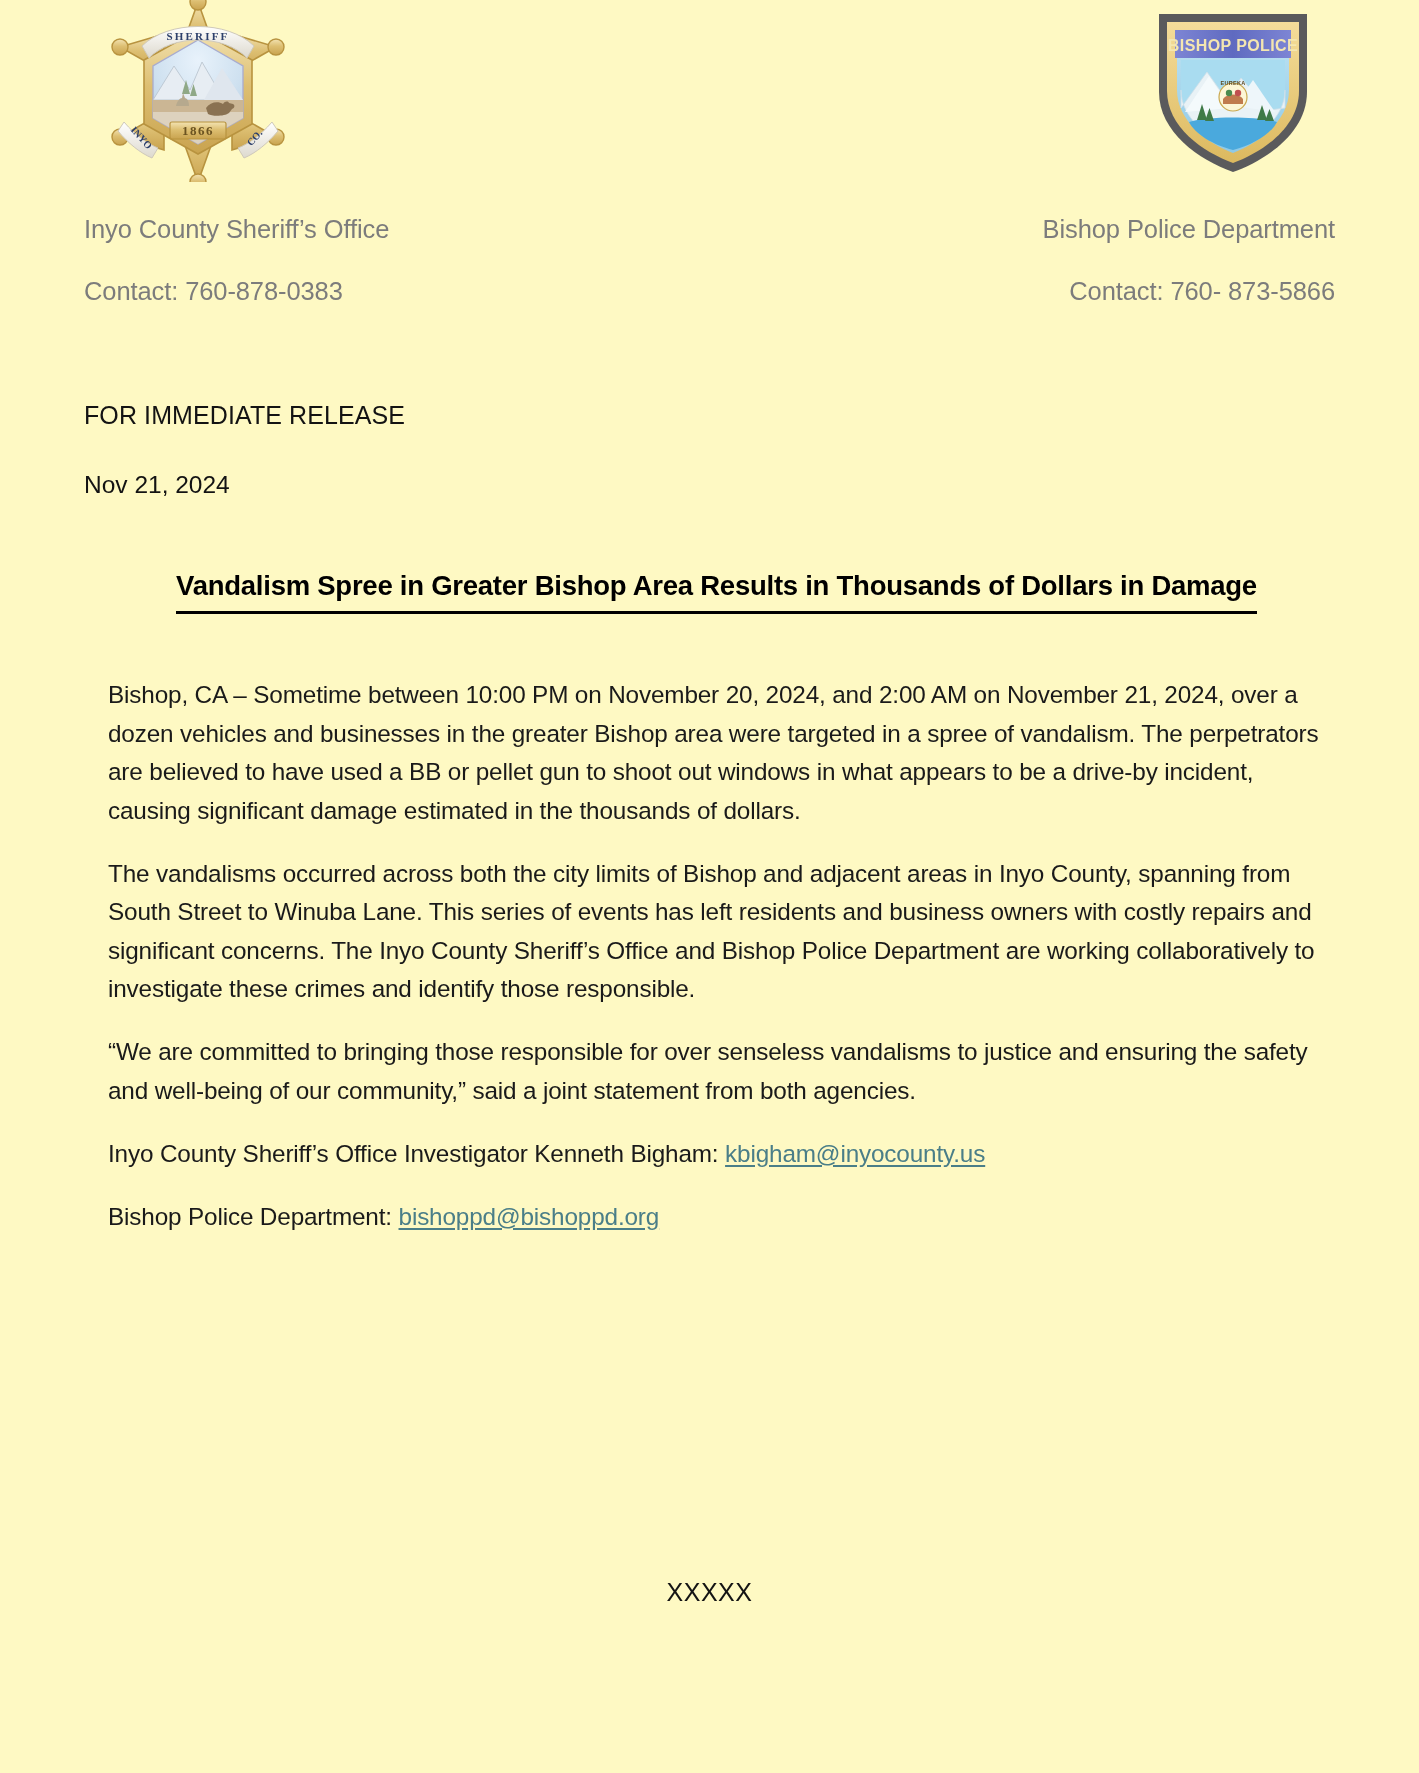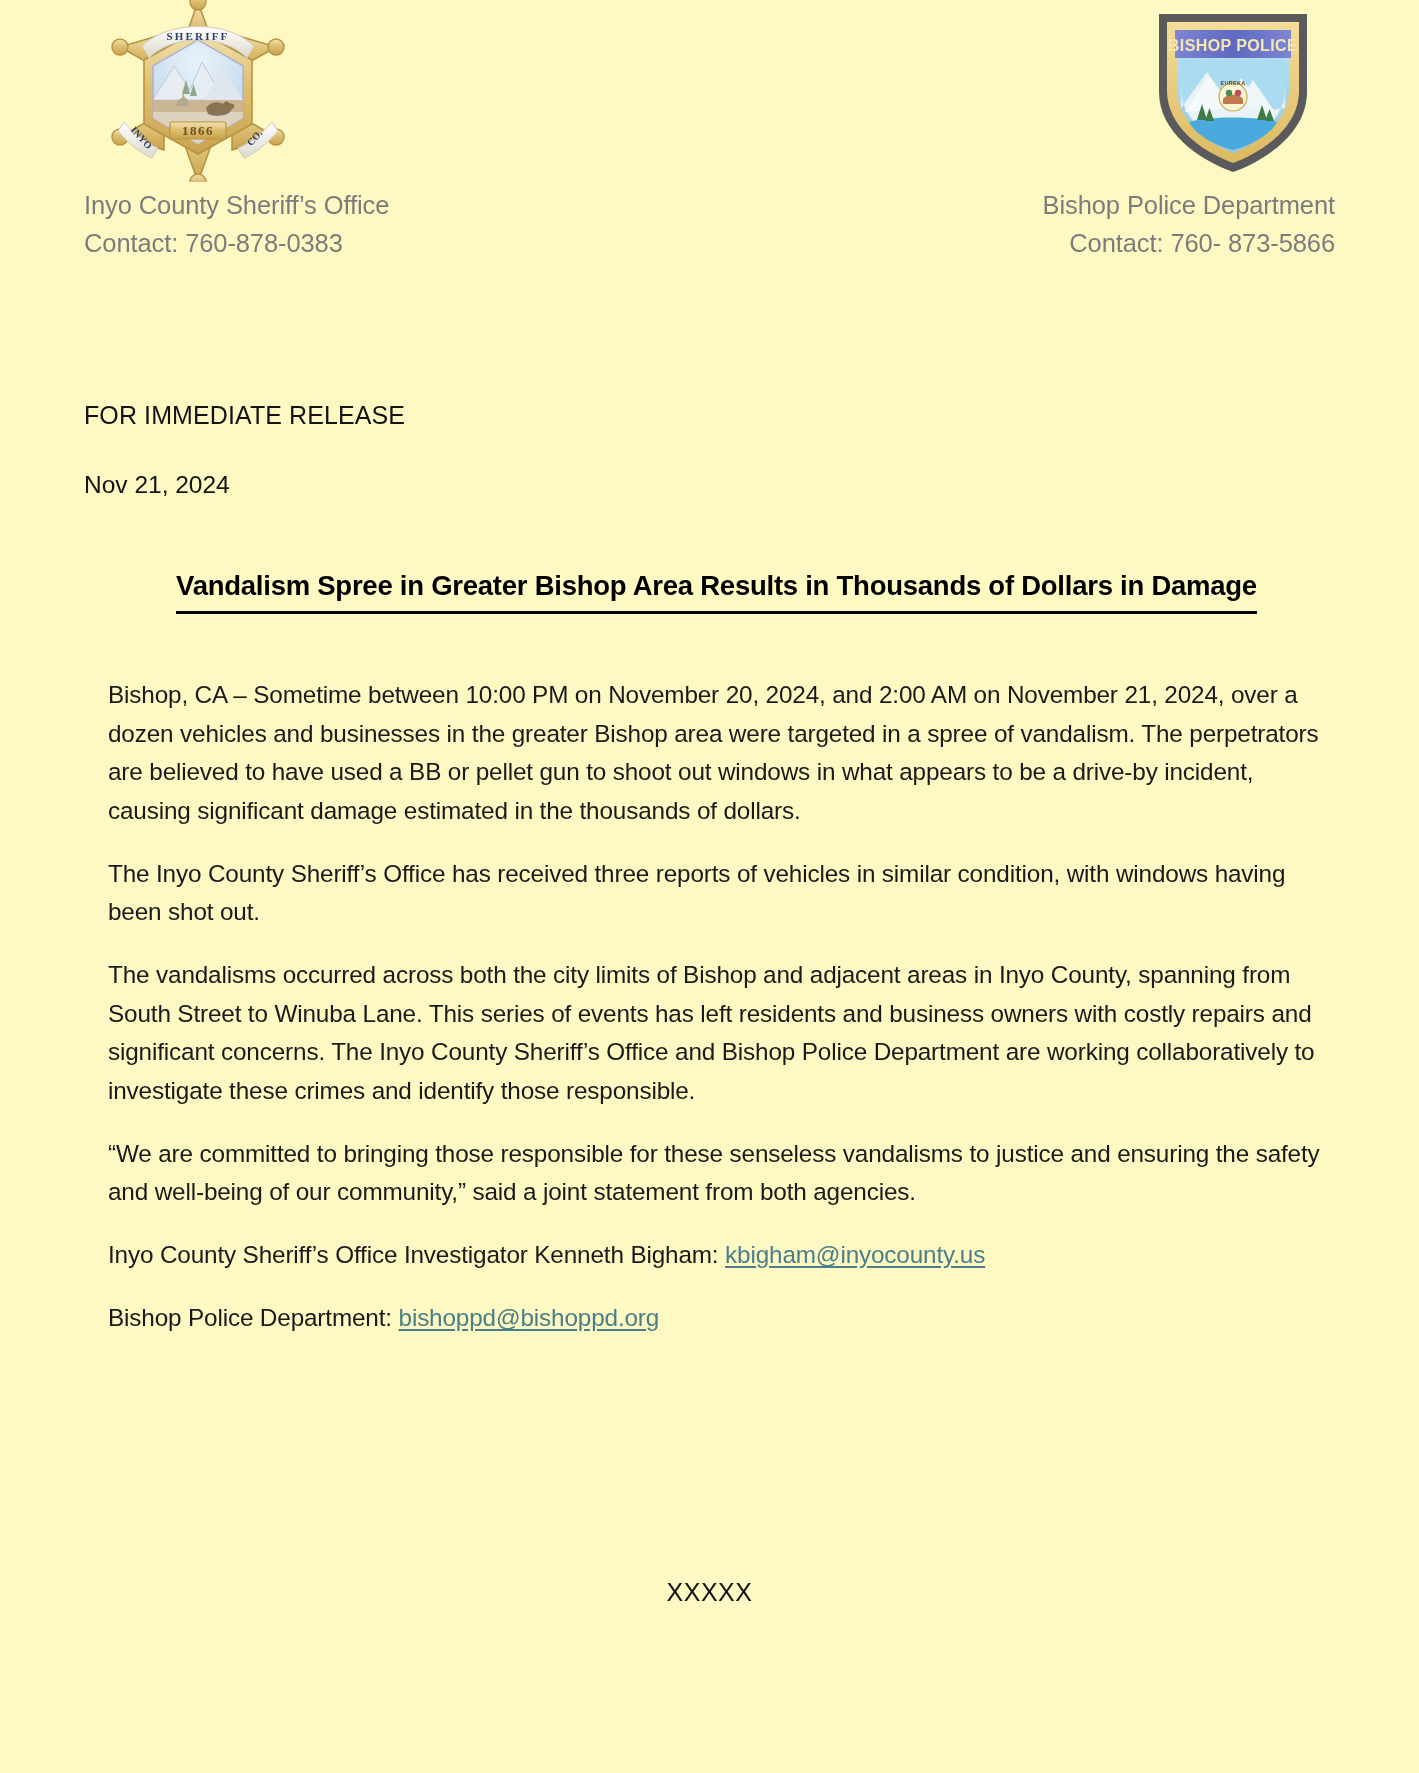--- a/index.html
+++ b/index.html
@@ -40,20 +40,21 @@
   .agency-left .logo-wrap  { justify-content: flex-start; padding-left: 22px; }
   .agency-right .logo-wrap { justify-content: flex-end;   padding-right: 14px; }
 
   .agency-name,
   .agency-contact {
     font-size: 25.5px;
     line-height: 38px;
     color: #7c7c7c;
     letter-spacing: -0.1px;
     white-space: nowrap;
+    margin-top: 24px;
   }
 
   
   .release-meta {
     position: absolute;
     left: 84px;
     top: 398px;
   }
   .release-flag {
     font-size: 25px;
@@ -265,22 +266,21 @@
     <div class="release-flag">FOR IMMEDIATE RELEASE</div>
     <div class="release-date">Nov 21, 2024</div>
   </div>
 
   <div class="headline">
     <span>Vandalism Spree in Greater Bishop Area Results in Thousands of Dollars in Damage</span>
   </div>
 
   <div class="body-copy">
     <p>Bishop, CA – Sometime between 10:00 PM on November 20, 2024, and 2:00 AM on November 21, 2024, over a dozen vehicles and businesses in the greater Bishop area were targeted in a spree of vandalism. The perpetrators are believed to have used a BB or pellet gun to shoot out windows in what appears to be a drive-by incident, causing significant damage estimated in the thousands of dollars.</p>
-    <p>The Inyo County Sheriff’s Office has received three reports of vehicles in similar condition, with windows having been shot out.</p>
     <p>The vandalisms occurred across both the city limits of Bishop and adjacent areas in Inyo County, spanning from South Street to Winuba Lane. This series of events has left residents and business owners with costly repairs and significant concerns. The Inyo County Sheriff’s Office and Bishop Police Department are working collaboratively to investigate these crimes and identify those responsible.</p>
-    <p>“We are committed to bringing those responsible for these senseless vandalisms to justice and ensuring the safety and well-being of our community,” said a joint statement from both agencies.</p>
+    <p>“We are committed to bringing those responsible for over senseless vandalisms to justice and ensuring the safety and well-being of our community,” said a joint statement from both agencies.</p>
     <p><span>Inyo County Sheriff’s Office Investigator Kenneth Bigham: </span><a class="maillink" href="#">kbigham@inyocounty.us</a></p>
     <p><span>Bishop Police Department: </span><a class="maillink" href="#">bishoppd@bishoppd.org</a></p>
   </div>
 
   <div class="endmark">XXXXX</div>
 
 </div>
 
 </body></html>

